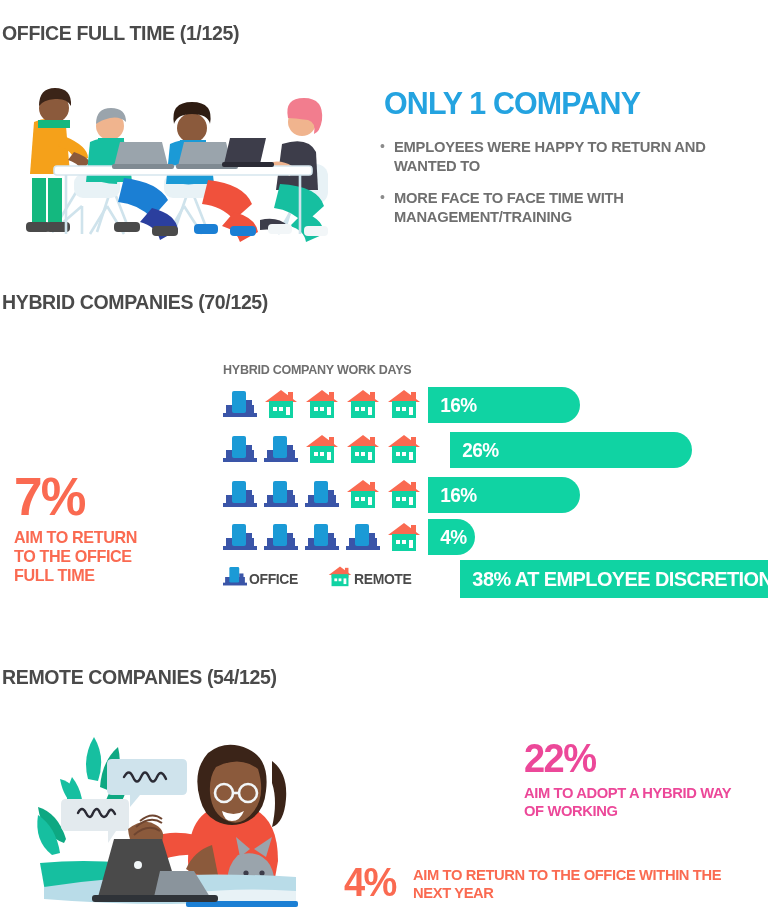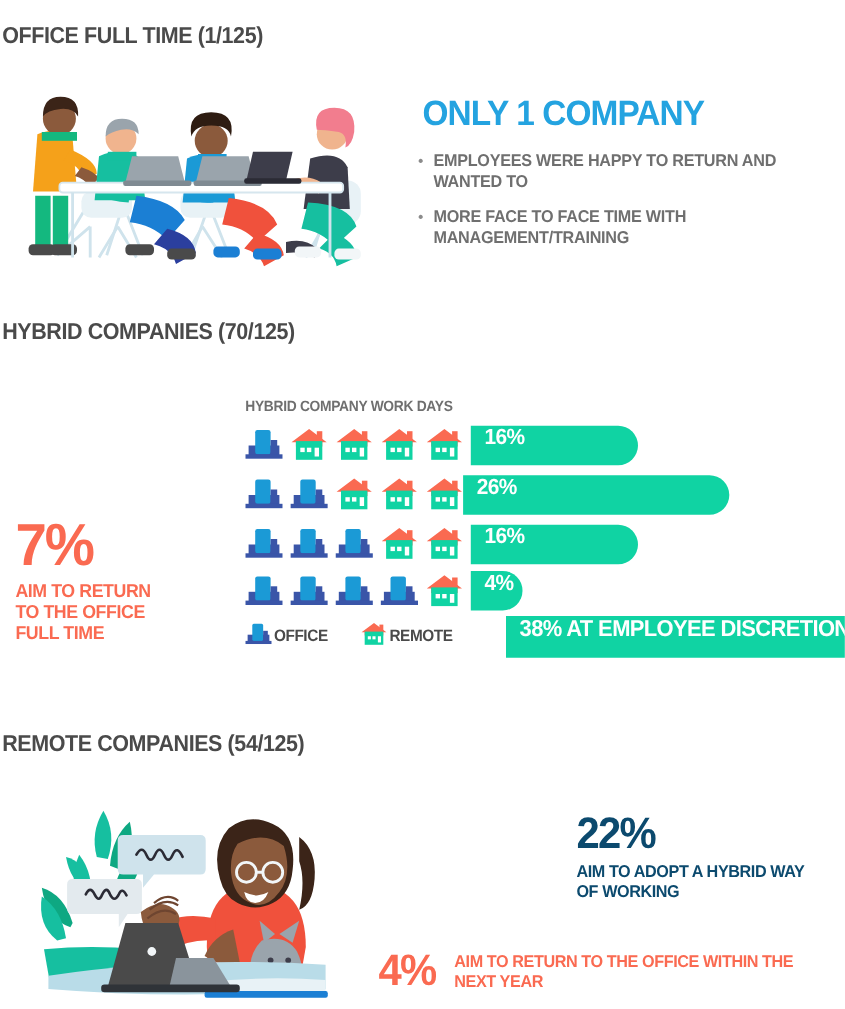--- a/index.html
+++ b/index.html
@@ -58,42 +58,42 @@
   #ir0 { top:388px; } #ir1 { top:433px; } #ir2 { top:478px; } #ir3 { top:521px; }
   #legendrow { position:absolute; left:223px; top:565px; height:26px; display:flex; align-items:center; }
   .legend-item { display:flex; align-items:center; margin-right:26px; }
   .legend-item .licon { width:26px; height:26px; }
   .legend-item .ltxt {
     color:#4a4a4a; font-weight:700; font-size:15px; letter-spacing:-0.4px;
     text-transform:uppercase; transform:scaleX(0.93); transform-origin:left center;
   }
 
   .bar {
-    position:absolute; background:#10d3a3; display:flex; align-items:flex-start;
+    position:absolute; background:#10d3a3; display:flex; align-items:center;
     border-radius:0 22px 22px 0; height:36px;
   }
   .bar .blabel {
     color:#ffffff; font-weight:700; font-size:20px; letter-spacing:-0.6px;
     padding-left:13px; white-space:nowrap;
     transform:scaleX(0.95); transform-origin:left center;
   }
   #bar0 { left:428px; top:387px; width:152px; }
-  #bar1 { left:421px; top:432px; width:242px; }
+  #bar1 { left:450px; top:432px; width:242px; }
   #bar2 { left:428px; top:477px; width:152px; }
   #bar3 { left:428px; top:519px; width: 47px; }
   #bar4 {
     left:428px; top:560px; width:337px; height:38px;margin-left:32px;
   }
   #bar4 .blabel { font-size:21px; }
 
   
   #remote-illu { position:absolute; left:0px; top:715px; width:330px; height:202px; }
 
   #stat-74 { left:344px; top:738px; color:#1aa683; }
-  #stat-22 { left:524px; top:738px; color:#0c4a6e; }
+  #stat-22 { left:524px; top:738px; color:#ec4899; }
   #stat-74 .num, #stat-22 .num { font-size:40px; line-height:40px; letter-spacing:-1.6px; }
   #stat-74 .lbl, #stat-22 .lbl { font-size:15.5px; line-height:17.5px; }
 
   #stat-4 { position:absolute; left:344px; top:862px; display:flex; align-items:flex-start; gap:14px; }
   #stat-4 .num {
     color:#fa6a51; font-weight:700; font-size:40px; line-height:40px;
     letter-spacing:-1.6px; transform:scaleX(0.95); transform-origin:left center;
   }
   #stat-4 .lbl {
     color:#fa6a51; font-weight:700; font-size:15.5px; line-height:17.5px;

